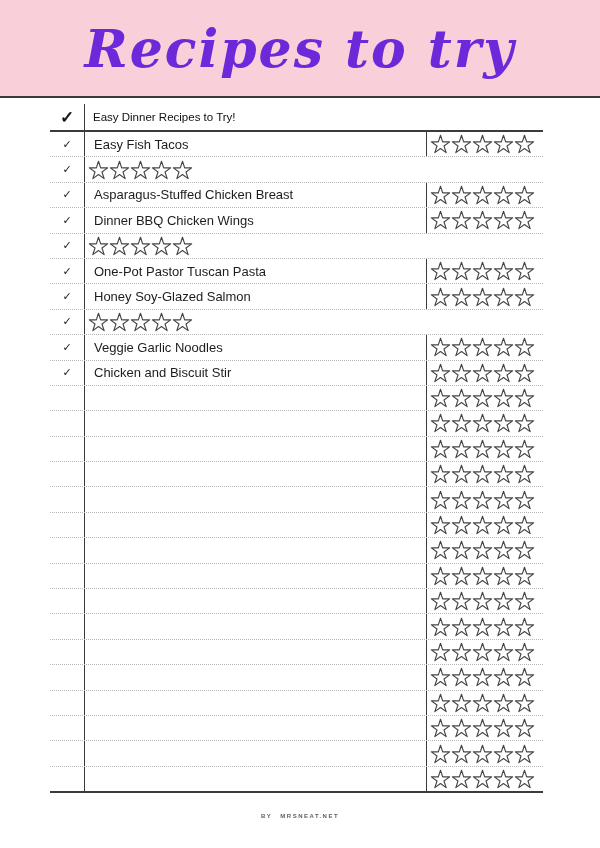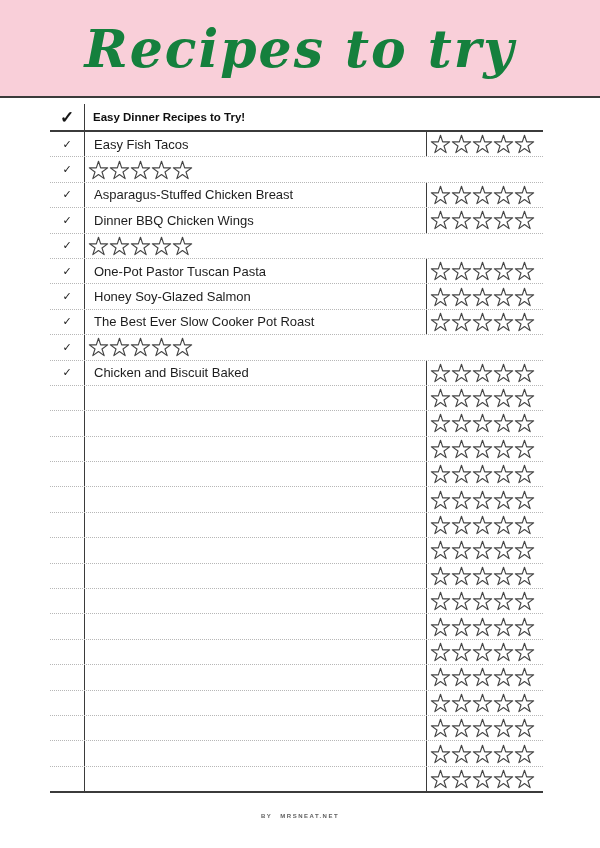--- a/index.html
+++ b/index.html
@@ -22,40 +22,40 @@
     position:absolute;top:0;left:0;width:600px;height:96px;
     background:var(--pink);
     border-bottom:2px solid var(--line);
     display:flex;align-items:center;justify-content:center;
   }
   .banner h1{
     margin:0;
     font-family:"DejaVu Serif", serif;
     font-style:italic;font-weight:700;
     font-size:52px;letter-spacing:2px;
-    color:#15803d;
+    color:#6d28d9;
   }
 
   
   .sheet{position:absolute;left:50px;top:104px;width:493px;}
   .thead{
     display:flex;height:26px;align-items:stretch;
     border-bottom:2px solid var(--line);
   }
   .cell{box-sizing:border-box;min-width:0;}
   .check-col{
     flex:0 0 35px;width:35px;
     border-right:1.5px solid var(--line);
     display:flex;align-items:center;justify-content:center;
   }
   .thead .check-col .check{font-size:17px;font-weight:700;color:#171717;line-height:1;}
   .title-col{
     flex:1;display:flex;align-items:center;
     padding-left:8px;
-    font-size:11.5px;font-weight:700;color:#0f0f0f;
+    font-size:11.5px;font-weight:400;color:#0f0f0f;
   }
   .tbody{
     display:flex;flex-direction:column;height:659px;
     border-bottom:2px solid var(--line);
   }
   .row{
     flex:1 1 0;display:flex;align-items:stretch;
     border-bottom:1px dotted var(--dot);
     min-height:0;
   }
@@ -258,66 +258,66 @@
             </svg>
             <svg viewBox="0 0 24 24" class="star">
               <path d="M12,2 L14.47,9.6 L22.46,9.6 L16,14.3 L18.47,21.9 L12,17.2 L5.53,21.9 L8,14.3 L1.54,9.6 L9.53,9.6 Z"></path>
             </svg>
           </div>
   </div>
         <div class="row">
     <div class="cell check-col">
       <span class="check">✓</span>
     </div>
-    <div class="cell label-col">The Best Ever Slow Cooker Pot Roast</div>
-    <div class="cell stars-col">
-            <svg viewBox="0 0 24 24" class="star">
-              <path d="M12,2 L14.47,9.6 L22.46,9.6 L16,14.3 L18.47,21.9 L12,17.2 L5.53,21.9 L8,14.3 L1.54,9.6 L9.53,9.6 Z"></path>
-            </svg>
-            <svg viewBox="0 0 24 24" class="star">
-              <path d="M12,2 L14.47,9.6 L22.46,9.6 L16,14.3 L18.47,21.9 L12,17.2 L5.53,21.9 L8,14.3 L1.54,9.6 L9.53,9.6 Z"></path>
-            </svg>
-            <svg viewBox="0 0 24 24" class="star">
-              <path d="M12,2 L14.47,9.6 L22.46,9.6 L16,14.3 L18.47,21.9 L12,17.2 L5.53,21.9 L8,14.3 L1.54,9.6 L9.53,9.6 Z"></path>
-            </svg>
-            <svg viewBox="0 0 24 24" class="star">
-              <path d="M12,2 L14.47,9.6 L22.46,9.6 L16,14.3 L18.47,21.9 L12,17.2 L5.53,21.9 L8,14.3 L1.54,9.6 L9.53,9.6 Z"></path>
-            </svg>
-            <svg viewBox="0 0 24 24" class="star">
-              <path d="M12,2 L14.47,9.6 L22.46,9.6 L16,14.3 L18.47,21.9 L12,17.2 L5.53,21.9 L8,14.3 L1.54,9.6 L9.53,9.6 Z"></path>
-            </svg>
-          </div>
-  </div>
-        <div class="row">
-    <div class="cell check-col">
-      <span class="check">✓</span>
-    </div>
-    <div class="cell stars-col">
-            <svg viewBox="0 0 24 24" class="star">
-              <path d="M12,2 L14.47,9.6 L22.46,9.6 L16,14.3 L18.47,21.9 L12,17.2 L5.53,21.9 L8,14.3 L1.54,9.6 L9.53,9.6 Z"></path>
-            </svg>
-            <svg viewBox="0 0 24 24" class="star">
-              <path d="M12,2 L14.47,9.6 L22.46,9.6 L16,14.3 L18.47,21.9 L12,17.2 L5.53,21.9 L8,14.3 L1.54,9.6 L9.53,9.6 Z"></path>
-            </svg>
-            <svg viewBox="0 0 24 24" class="star">
-              <path d="M12,2 L14.47,9.6 L22.46,9.6 L16,14.3 L18.47,21.9 L12,17.2 L5.53,21.9 L8,14.3 L1.54,9.6 L9.53,9.6 Z"></path>
-            </svg>
-            <svg viewBox="0 0 24 24" class="star">
-              <path d="M12,2 L14.47,9.6 L22.46,9.6 L16,14.3 L18.47,21.9 L12,17.2 L5.53,21.9 L8,14.3 L1.54,9.6 L9.53,9.6 Z"></path>
-            </svg>
-            <svg viewBox="0 0 24 24" class="star">
-              <path d="M12,2 L14.47,9.6 L22.46,9.6 L16,14.3 L18.47,21.9 L12,17.2 L5.53,21.9 L8,14.3 L1.54,9.6 L9.53,9.6 Z"></path>
-            </svg>
-          </div>
-  </div>
-        <div class="row">
-    <div class="cell check-col">
-      <span class="check">✓</span>
-    </div>
-    <div class="cell label-col">Chicken and Biscuit Baked</div>
+    <div class="cell stars-col">
+            <svg viewBox="0 0 24 24" class="star">
+              <path d="M12,2 L14.47,9.6 L22.46,9.6 L16,14.3 L18.47,21.9 L12,17.2 L5.53,21.9 L8,14.3 L1.54,9.6 L9.53,9.6 Z"></path>
+            </svg>
+            <svg viewBox="0 0 24 24" class="star">
+              <path d="M12,2 L14.47,9.6 L22.46,9.6 L16,14.3 L18.47,21.9 L12,17.2 L5.53,21.9 L8,14.3 L1.54,9.6 L9.53,9.6 Z"></path>
+            </svg>
+            <svg viewBox="0 0 24 24" class="star">
+              <path d="M12,2 L14.47,9.6 L22.46,9.6 L16,14.3 L18.47,21.9 L12,17.2 L5.53,21.9 L8,14.3 L1.54,9.6 L9.53,9.6 Z"></path>
+            </svg>
+            <svg viewBox="0 0 24 24" class="star">
+              <path d="M12,2 L14.47,9.6 L22.46,9.6 L16,14.3 L18.47,21.9 L12,17.2 L5.53,21.9 L8,14.3 L1.54,9.6 L9.53,9.6 Z"></path>
+            </svg>
+            <svg viewBox="0 0 24 24" class="star">
+              <path d="M12,2 L14.47,9.6 L22.46,9.6 L16,14.3 L18.47,21.9 L12,17.2 L5.53,21.9 L8,14.3 L1.54,9.6 L9.53,9.6 Z"></path>
+            </svg>
+          </div>
+  </div>
+        <div class="row">
+    <div class="cell check-col">
+      <span class="check">✓</span>
+    </div>
+    <div class="cell label-col">Veggie Garlic Noodles</div>
+    <div class="cell stars-col">
+            <svg viewBox="0 0 24 24" class="star">
+              <path d="M12,2 L14.47,9.6 L22.46,9.6 L16,14.3 L18.47,21.9 L12,17.2 L5.53,21.9 L8,14.3 L1.54,9.6 L9.53,9.6 Z"></path>
+            </svg>
+            <svg viewBox="0 0 24 24" class="star">
+              <path d="M12,2 L14.47,9.6 L22.46,9.6 L16,14.3 L18.47,21.9 L12,17.2 L5.53,21.9 L8,14.3 L1.54,9.6 L9.53,9.6 Z"></path>
+            </svg>
+            <svg viewBox="0 0 24 24" class="star">
+              <path d="M12,2 L14.47,9.6 L22.46,9.6 L16,14.3 L18.47,21.9 L12,17.2 L5.53,21.9 L8,14.3 L1.54,9.6 L9.53,9.6 Z"></path>
+            </svg>
+            <svg viewBox="0 0 24 24" class="star">
+              <path d="M12,2 L14.47,9.6 L22.46,9.6 L16,14.3 L18.47,21.9 L12,17.2 L5.53,21.9 L8,14.3 L1.54,9.6 L9.53,9.6 Z"></path>
+            </svg>
+            <svg viewBox="0 0 24 24" class="star">
+              <path d="M12,2 L14.47,9.6 L22.46,9.6 L16,14.3 L18.47,21.9 L12,17.2 L5.53,21.9 L8,14.3 L1.54,9.6 L9.53,9.6 Z"></path>
+            </svg>
+          </div>
+  </div>
+        <div class="row">
+    <div class="cell check-col">
+      <span class="check">✓</span>
+    </div>
+    <div class="cell label-col">Chicken and Biscuit Stir</div>
     <div class="cell stars-col">
             <svg viewBox="0 0 24 24" class="star">
               <path d="M12,2 L14.47,9.6 L22.46,9.6 L16,14.3 L18.47,21.9 L12,17.2 L5.53,21.9 L8,14.3 L1.54,9.6 L9.53,9.6 Z"></path>
             </svg>
             <svg viewBox="0 0 24 24" class="star">
               <path d="M12,2 L14.47,9.6 L22.46,9.6 L16,14.3 L18.47,21.9 L12,17.2 L5.53,21.9 L8,14.3 L1.54,9.6 L9.53,9.6 Z"></path>
             </svg>
             <svg viewBox="0 0 24 24" class="star">
               <path d="M12,2 L14.47,9.6 L22.46,9.6 L16,14.3 L18.47,21.9 L12,17.2 L5.53,21.9 L8,14.3 L1.54,9.6 L9.53,9.6 Z"></path>
             </svg>

